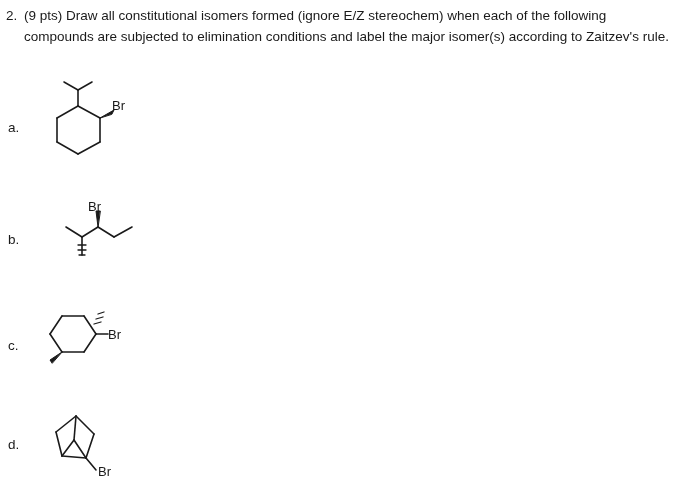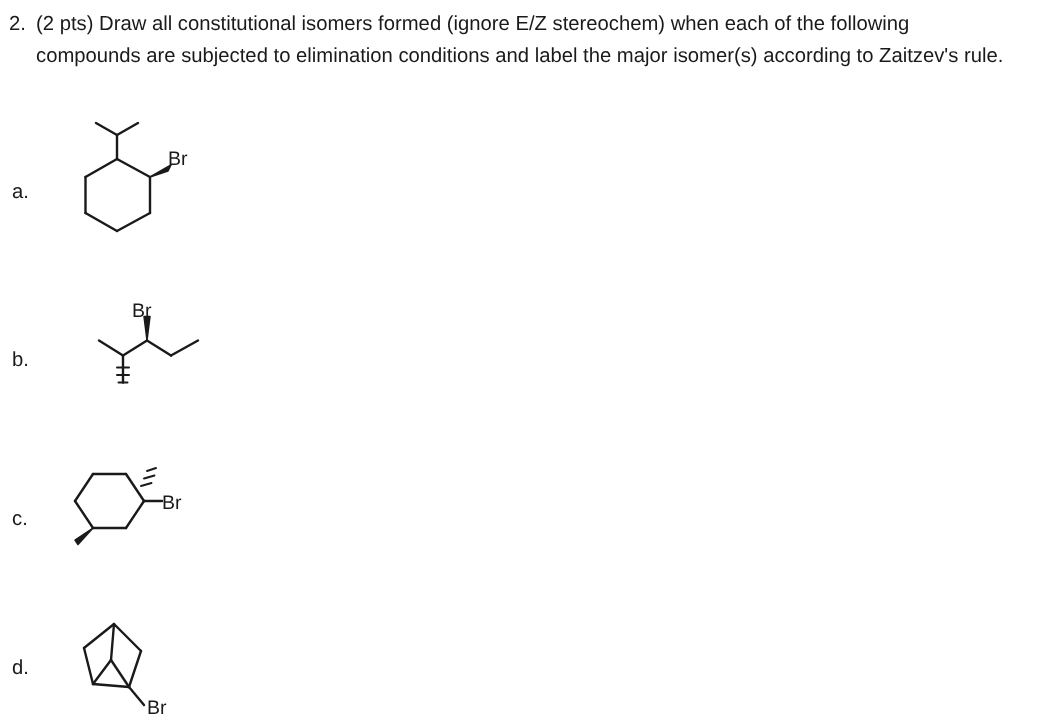--- a/index.html
+++ b/index.html
@@ -53,21 +53,21 @@
     font-family: "Liberation Sans", sans-serif;
     font-size: 13px;
     fill: #1a1a1a;
   }
 </style>
 </head>
 <body>
 
 <div class="question">
   <div class="q-number">2.</div>
-  <div class="q-text">(2 pts) Draw all constitutional isomers formed (ignore E/Z stereochem) when each of the following compounds are subjected to elimination conditions and label the major isomer(s) according to Zaitzev's rule.</div>
+  <div class="q-text">(9 pts) Draw all constitutional isomers formed (ignore E/Z stereochem) when each of the following compounds are subjected to elimination conditions and label the major isomer(s) according to Zaitzev's rule.</div>
 </div>
 
 <div class="item-label" style="left:8px; top:120px;">a.</div>
 <div class="struct" style="left:50px; top:72px;">
   <svg width="120" height="95" viewBox="0 0 120 95">
     <g stroke="#1a1a1a" stroke-width="1.6" fill="none" stroke-linecap="round" stroke-linejoin="round">
 
       <line x1="14" y1="10" x2="28" y2="18"></line>
       <line x1="28" y1="18" x2="42" y2="10"></line>
       <line x1="28" y1="18" x2="28" y2="34"></line>

